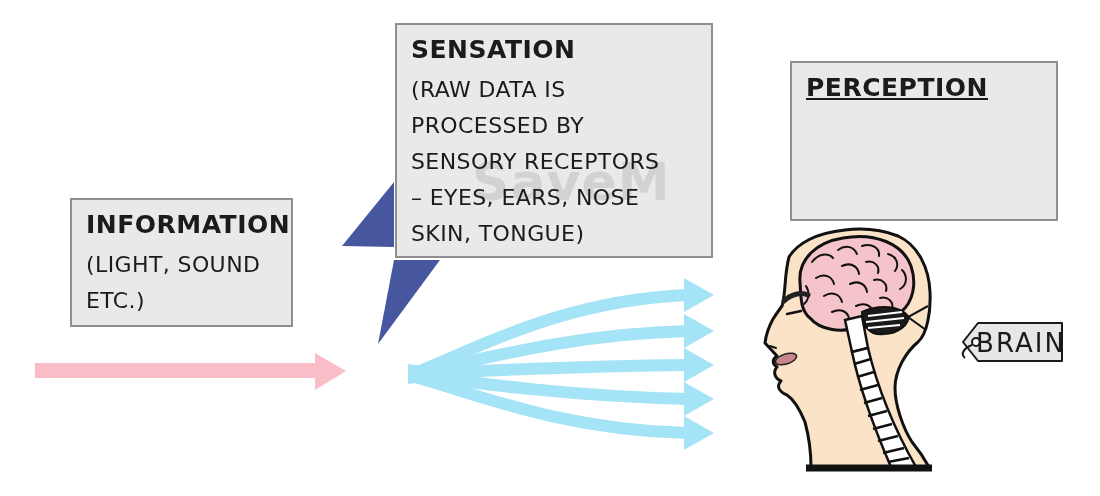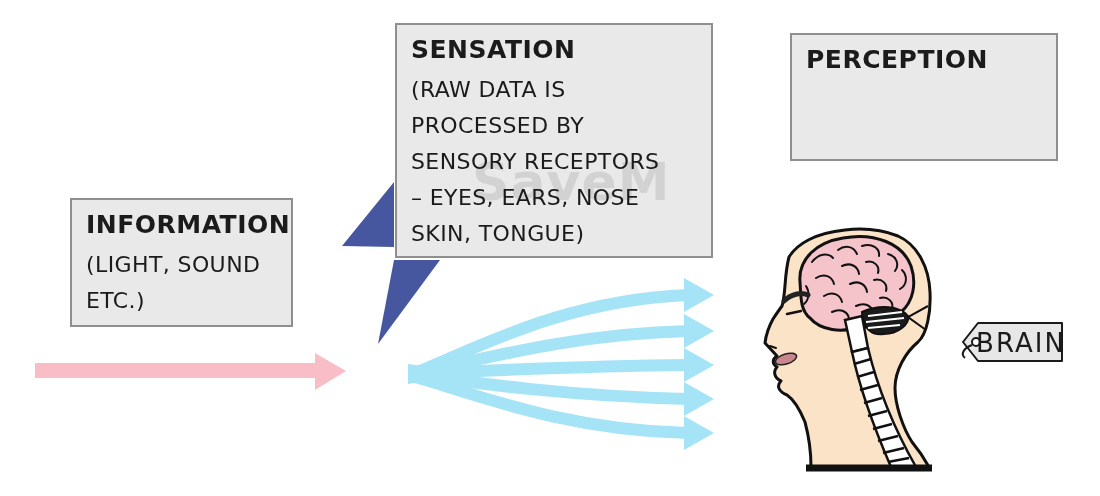--- a/index.html
+++ b/index.html
@@ -17,21 +17,21 @@
   .box h2{
     margin:0 0 7px 0;font-size:25px;font-weight:bold;letter-spacing:.5px;
     position:relative;z-index:3;line-height:1.25;
   }
   .box p{
     margin:0;font-size:22px;line-height:36px;letter-spacing:.4px;
     white-space:pre-line;position:relative;z-index:3;
   }
   .box-info{left:70px;top:198px;width:223px;height:129px;}
   .box-sens{left:395px;top:23px;width:318px;height:235px;}
-  .box-perc{left:790px;top:33px;width:268px;height:128px;}
+  .box-perc{left:790px;top:61px;width:268px;height:160px;text-decoration:underline;}
   .watermark{
     position:absolute;left:472px;top:152px;z-index:2;
     font-size:52px;font-weight:bold;letter-spacing:1px;
     color:var(--watermark,#bdbdbd);opacity:.5;pointer-events:none;
     font-family:"DejaVu Sans","Liberation Sans",sans-serif;
   }
   svg text{font-family:"DejaVu Sans","Liberation Sans",sans-serif;}
 </style>
 </head>
 <body>

